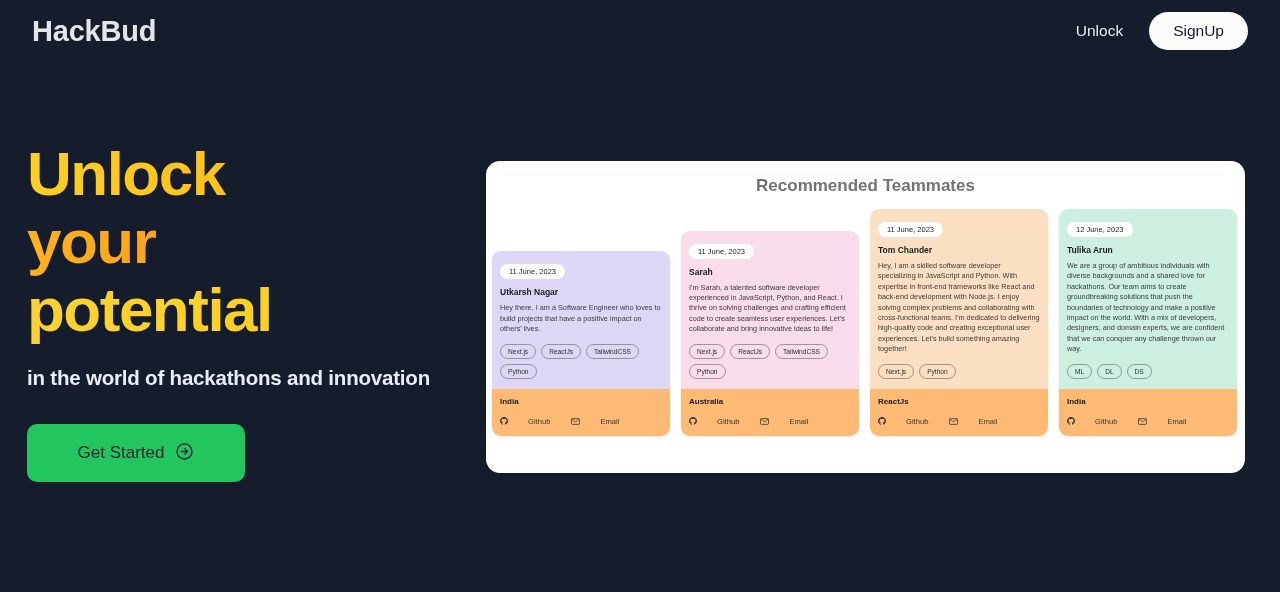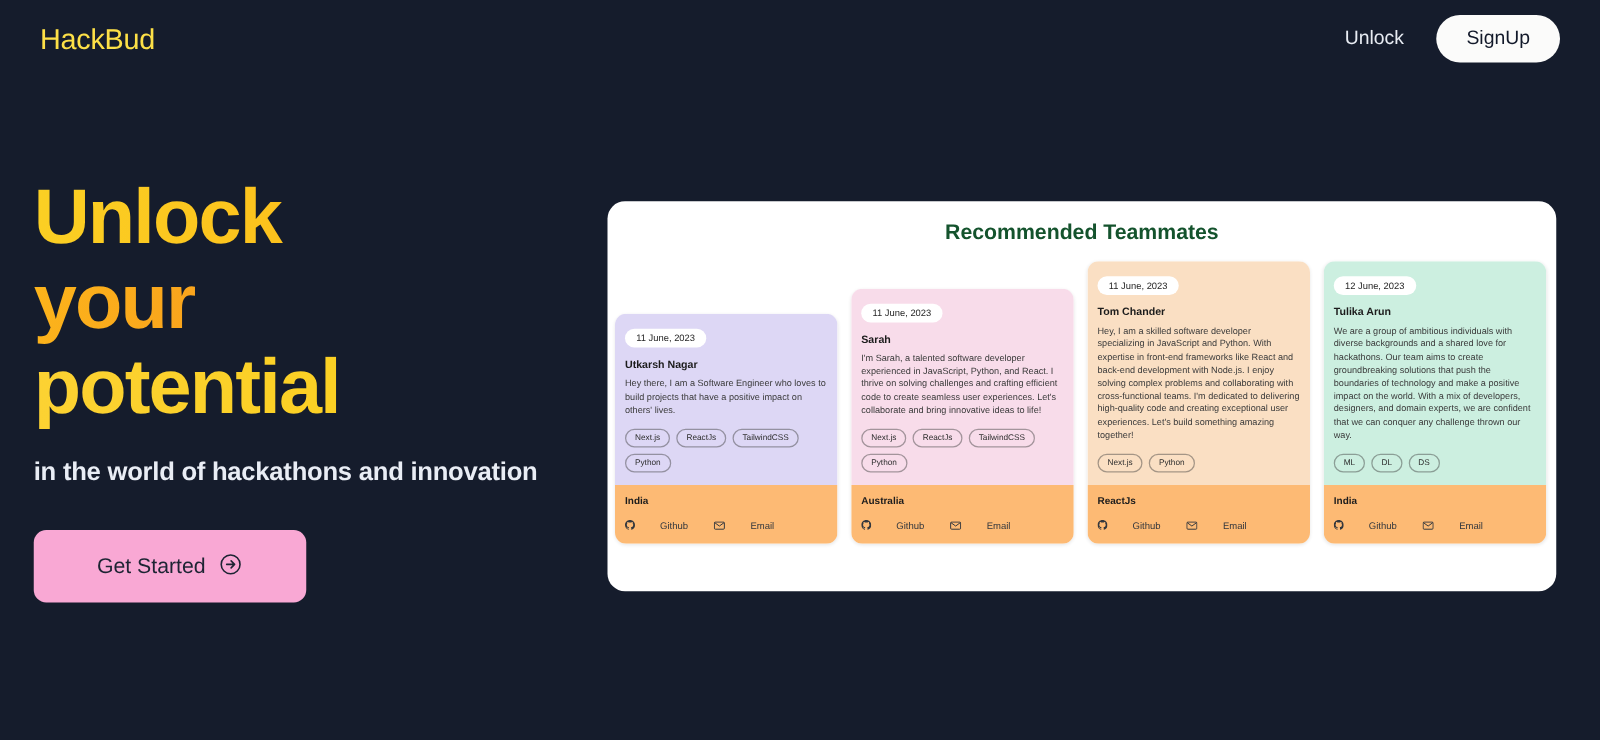--- a/index.html
+++ b/index.html
@@ -21,23 +21,23 @@
     position: absolute;
     top: 0; left: 0;
     width: 1280px;
     height: 62px;
     display: flex;
     align-items: center;
     justify-content: space-between;
     padding: 0 32px;
   }
   .logo {
-    color: #fde047;
-    font-size: 23px;
-    font-weight: normal;
+    color: #e5e5e5;
+    font-size: 29px;
+    font-weight: bold;
     letter-spacing: -0.2px;
   }
   .nav-right {
     display: flex;
     align-items: center;
     gap: 18px;
   }
   .login-link {
     color: #e8ecf3;
     font-size: 15.5px;
@@ -93,21 +93,21 @@
     margin-top: 22px;
     color: #e9edf5;
     font-size: 20.5px;
     font-weight: bold;
     letter-spacing: -0.2px;
   }
   .cta-btn {
     margin-top: 34px;
     width: 218px;
     height: 58px;
-    background: #f9a8d4;
+    background: #22c55e;
     border: none;
     border-radius: 10px;
     display: flex;
     align-items: center;
     justify-content: center;
     gap: 11px;
     cursor: pointer;
     font-family: "Liberation Sans", sans-serif;
   }
   .cta-label {
@@ -122,21 +122,21 @@
     left: 486px;
     top: 161px;
     width: 759px;
     height: 312px;
     background: #ffffff;
     border-radius: 14px;
     overflow: hidden;
   }
   .panel-title {
     text-align: center;
-    color: #14532d;
+    color: #737373;
     font-size: 17px;
     font-weight: bold;
     padding-top: 15px;
   }
   .cards-row {
     display: flex;
     gap: 11px;
     padding: 13px 0 0 6px;
     align-items: flex-end;
   }

